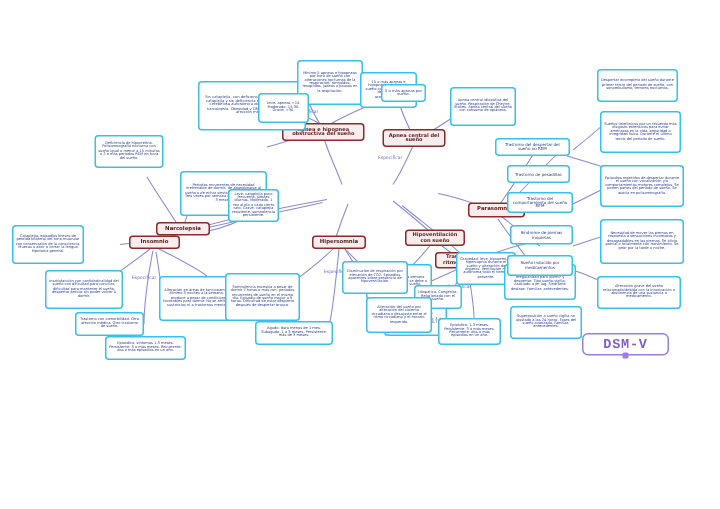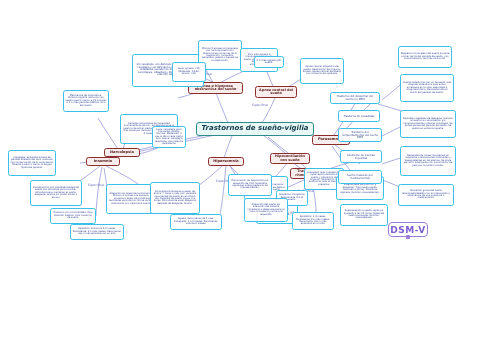--- a/index.html
+++ b/index.html
@@ -105,21 +105,20 @@
       <path d="M378,104 C392,108 404,112 412,114"></path>
 
       <path d="M308,178 C300,182 290,186 282,190"></path>
       <path d="M312,180 C314,192 316,204 316,212"></path>
       <path d="M314,178 C326,180 338,182 346,184"></path>
       <path d="M310,180 C300,196 290,210 284,216"></path>
       <path d="M316,174 C330,168 344,164 352,162"></path>
     </g>
   </svg>
 
-  <div class="node root" style="left:196px;top:122px;width:118px;height:14px;font-size:7px;">Trastornos de sueño-vigilia</div>
 
   <div class="node branch" style="left:188px;top:82px;width:55px;height:12px;font-size:3.4px;">Apnea e hipopnea obstructiva del sueño</div>
   <div class="node branch" style="left:255px;top:86px;width:42px;height:12px;font-size:3.4px;">Apnea central del sueño</div>
   <div class="node branch" style="left:104px;top:148px;width:36px;height:9px;font-size:3.6px;">Narcolepsia</div>
   <div class="node branch" style="left:86px;top:157px;width:34px;height:9px;font-size:3.6px;">Insomnio</div>
   <div class="node branch" style="left:208px;top:157px;width:36px;height:9px;font-size:3.6px;">Hipersomnia</div>
   <div class="node branch" style="left:270px;top:153px;width:40px;height:11px;font-size:3.4px;">Hipoventilación con sueño</div>
   <div class="node branch" style="left:312px;top:135px;width:38px;height:10px;font-size:3.6px;">Parasomnias</div>
   <div class="node branch" style="left:290px;top:168px;width:42px;height:11px;font-size:3.4px;">Trastornos del ritmo circadiano</div>
 
@@ -168,18 +167,18 @@
   <div class="node leaf" style="left:338px;top:128px;width:44px;height:14px;font-size:2.7px;">Trastorno del comportamiento del sueño REM</div>
   <div class="node leaf" style="left:340px;top:150px;width:42px;height:13px;font-size:2.7px;">Síndrome de piernas inquietas</div>
   <div class="node leaf" style="left:338px;top:170px;width:44px;height:14px;font-size:2.7px;">Sueño inducido por medicamentos</div>
 
   <div class="node leaf" style="left:398px;top:46px;width:54px;height:22px;font-size:2.4px;">Despertar incompleto del sueño durante primer tercio del periodo de sueño, con sonambulismo, terrores nocturnos.</div>
   <div class="node leaf" style="left:400px;top:74px;width:54px;height:28px;font-size:2.4px;">Sueños telefónicos por un recuerdo más disgusto extensivos para evitar amenazas en la vida, seguridad o integridad física. Durante el último tercio del periodo de sueño.</div>
   <div class="node leaf" style="left:400px;top:110px;width:56px;height:28px;font-size:2.4px;">Episodios repetidos de despertar durante el sueño con vocalización y/o comportamientos motores complejos. Se ponen partes del periodo de sueño. Se asocia en polisomnografía.</div>
   <div class="node leaf" style="left:400px;top:146px;width:56px;height:30px;font-size:2.4px;">Necesidad de mover las piernas en respuesta a sensaciones incómodas y desagradables en las piernas. Se alivia parcial o totalmente con movimiento. Se peor por la tarde o noche.</div>
   <div class="node leaf" style="left:398px;top:184px;width:56px;height:22px;font-size:2.4px;">Alteración grave del sueño relacionada/debida con la intoxicación o abstinencia de una sustancia o medicamento.</div>
 
-  <div class="node logo" style="left:388px;top:222px;width:40px;height:15px;font-size:9px;">
+  <div class="node logo" style="left:388px;top:222px;width:58px;height:15px;font-size:9px;font-family:Liberation Mono, monospace;">
     <span>DSM-V</span>
     <span class="logo-dot"></span>
   </div>
 
 </div>
 
 </body></html>

